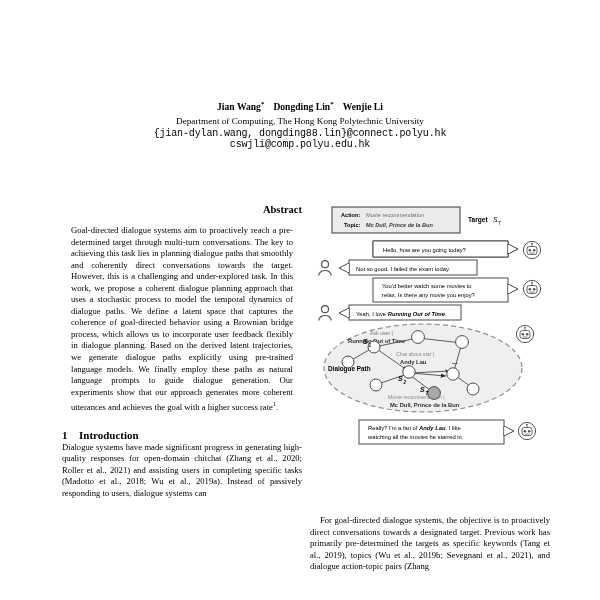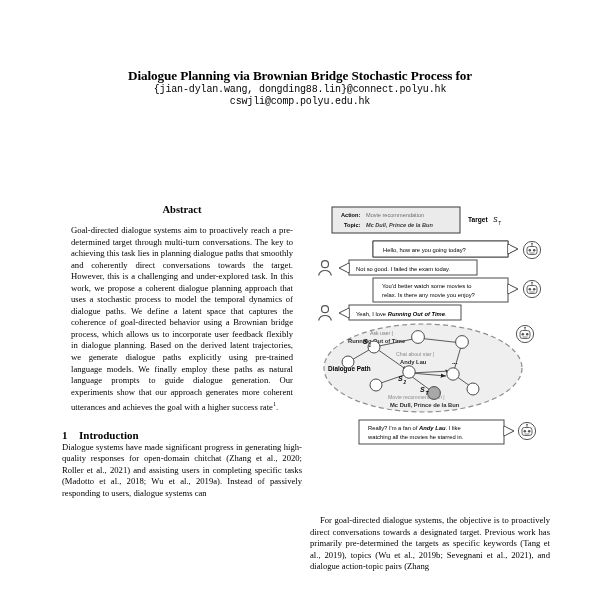--- a/index.html
+++ b/index.html
@@ -58,21 +58,21 @@
   
   .col {
     position: absolute;
     width: 240px;
     text-align: justify;
   }
   .col-left { left: 62px; top: 204px; }
   .col-right { left: 310px; top: 204px; }
 
   .abstract-head {
-    text-align: center;
+    text-align: right;
     font-weight: bold;
     font-size: 10.5px;
     margin-bottom: 10px;
   }
   .body-text {
     font-size: 8.65px;
     line-height: 11.55px;
     text-align: justify;
     text-justify: inter-word;
     hyphens: none;
@@ -122,22 +122,26 @@
   
   text { font-family: "Liberation Sans", sans-serif; }
 </style>
 </head>
 <body>
 
 <div class="page">
 
   <div class="title-block">
     <div class="paper-title">
-      <span>Dialogue Planning via Brownian Bridge Stochastic Process for</span><br>
-    </div>
+      <br>
+    </div>
+    <div class="authors">
+      <span>Jian Wang</span><sup class="star">*</sup><span class="sep"></span><span>Dongding Lin</span><sup class="star">*</sup><span class="sep"></span><span>Wenjie Li</span>
+    </div>
+    <div class="affil">Department of Computing, The Hong Kong Polytechnic University</div>
     <div class="email">{jian-dylan.wang, dongding88.lin}@connect.polyu.hk</div>
     <div class="email">cswjli@comp.polyu.edu.hk</div>
   </div>
 
   <div class="col col-left">
     <div class="abstract-head">Abstract</div>
     <div class="body-text abstract-text"><span>Goal-directed dialogue systems aim to proactively reach a pre-determined target through multi-turn conversations. The key to achieving this task lies in planning dialogue paths that smoothly and coherently direct conversations towards the target. However, this is a challenging and under-explored task. In this work, we propose a coherent dialogue planning approach that uses a stochastic process to model the temporal dynamics of dialogue paths. We define a latent space that captures the coherence of goal-directed behavior using a Brownian bridge process, which allows us to incorporate user feedback flexibly in dialogue planning. Based on the derived latent trajectories, we generate dialogue paths explicitly using pre-trained language models. We finally employ these paths as natural language prompts to guide dialogue generation. Our experiments show that our approach generates more coherent utterances and achieves the goal with a higher success rate</span><sup class="fn">1</sup>.</div>
 
     <div class="section-head">
       <span class="num">1</span><span>Introduction</span>

